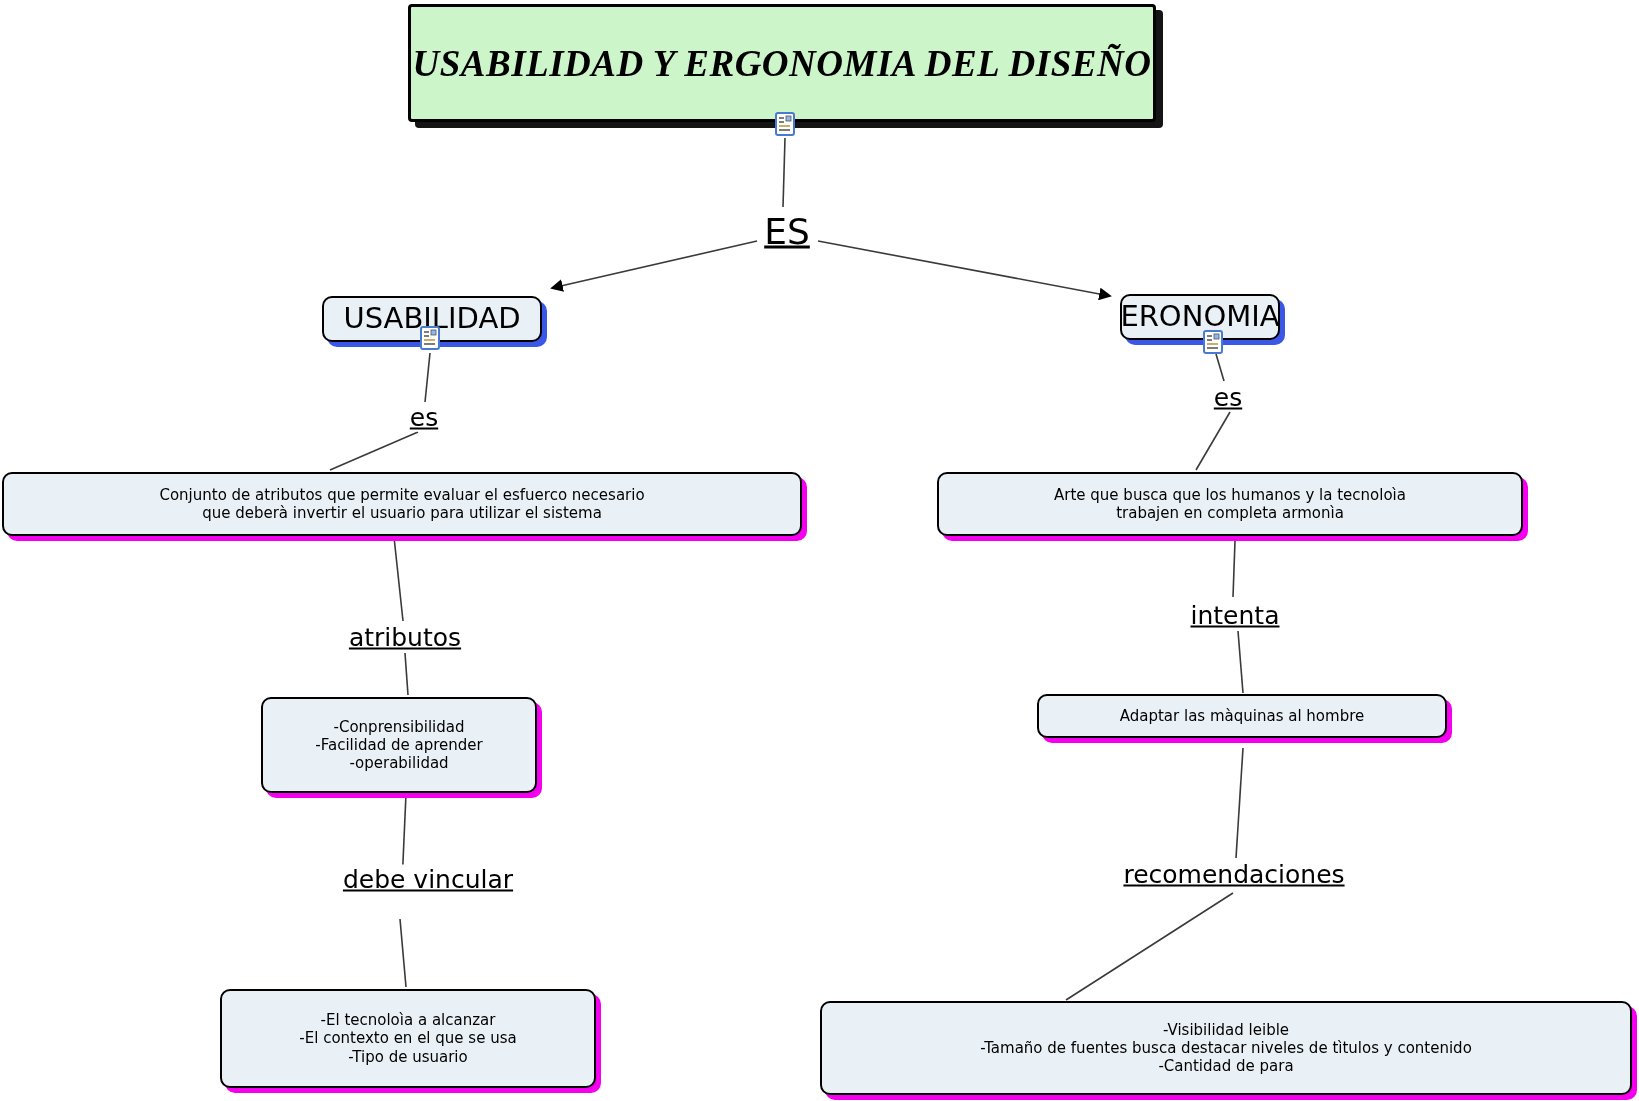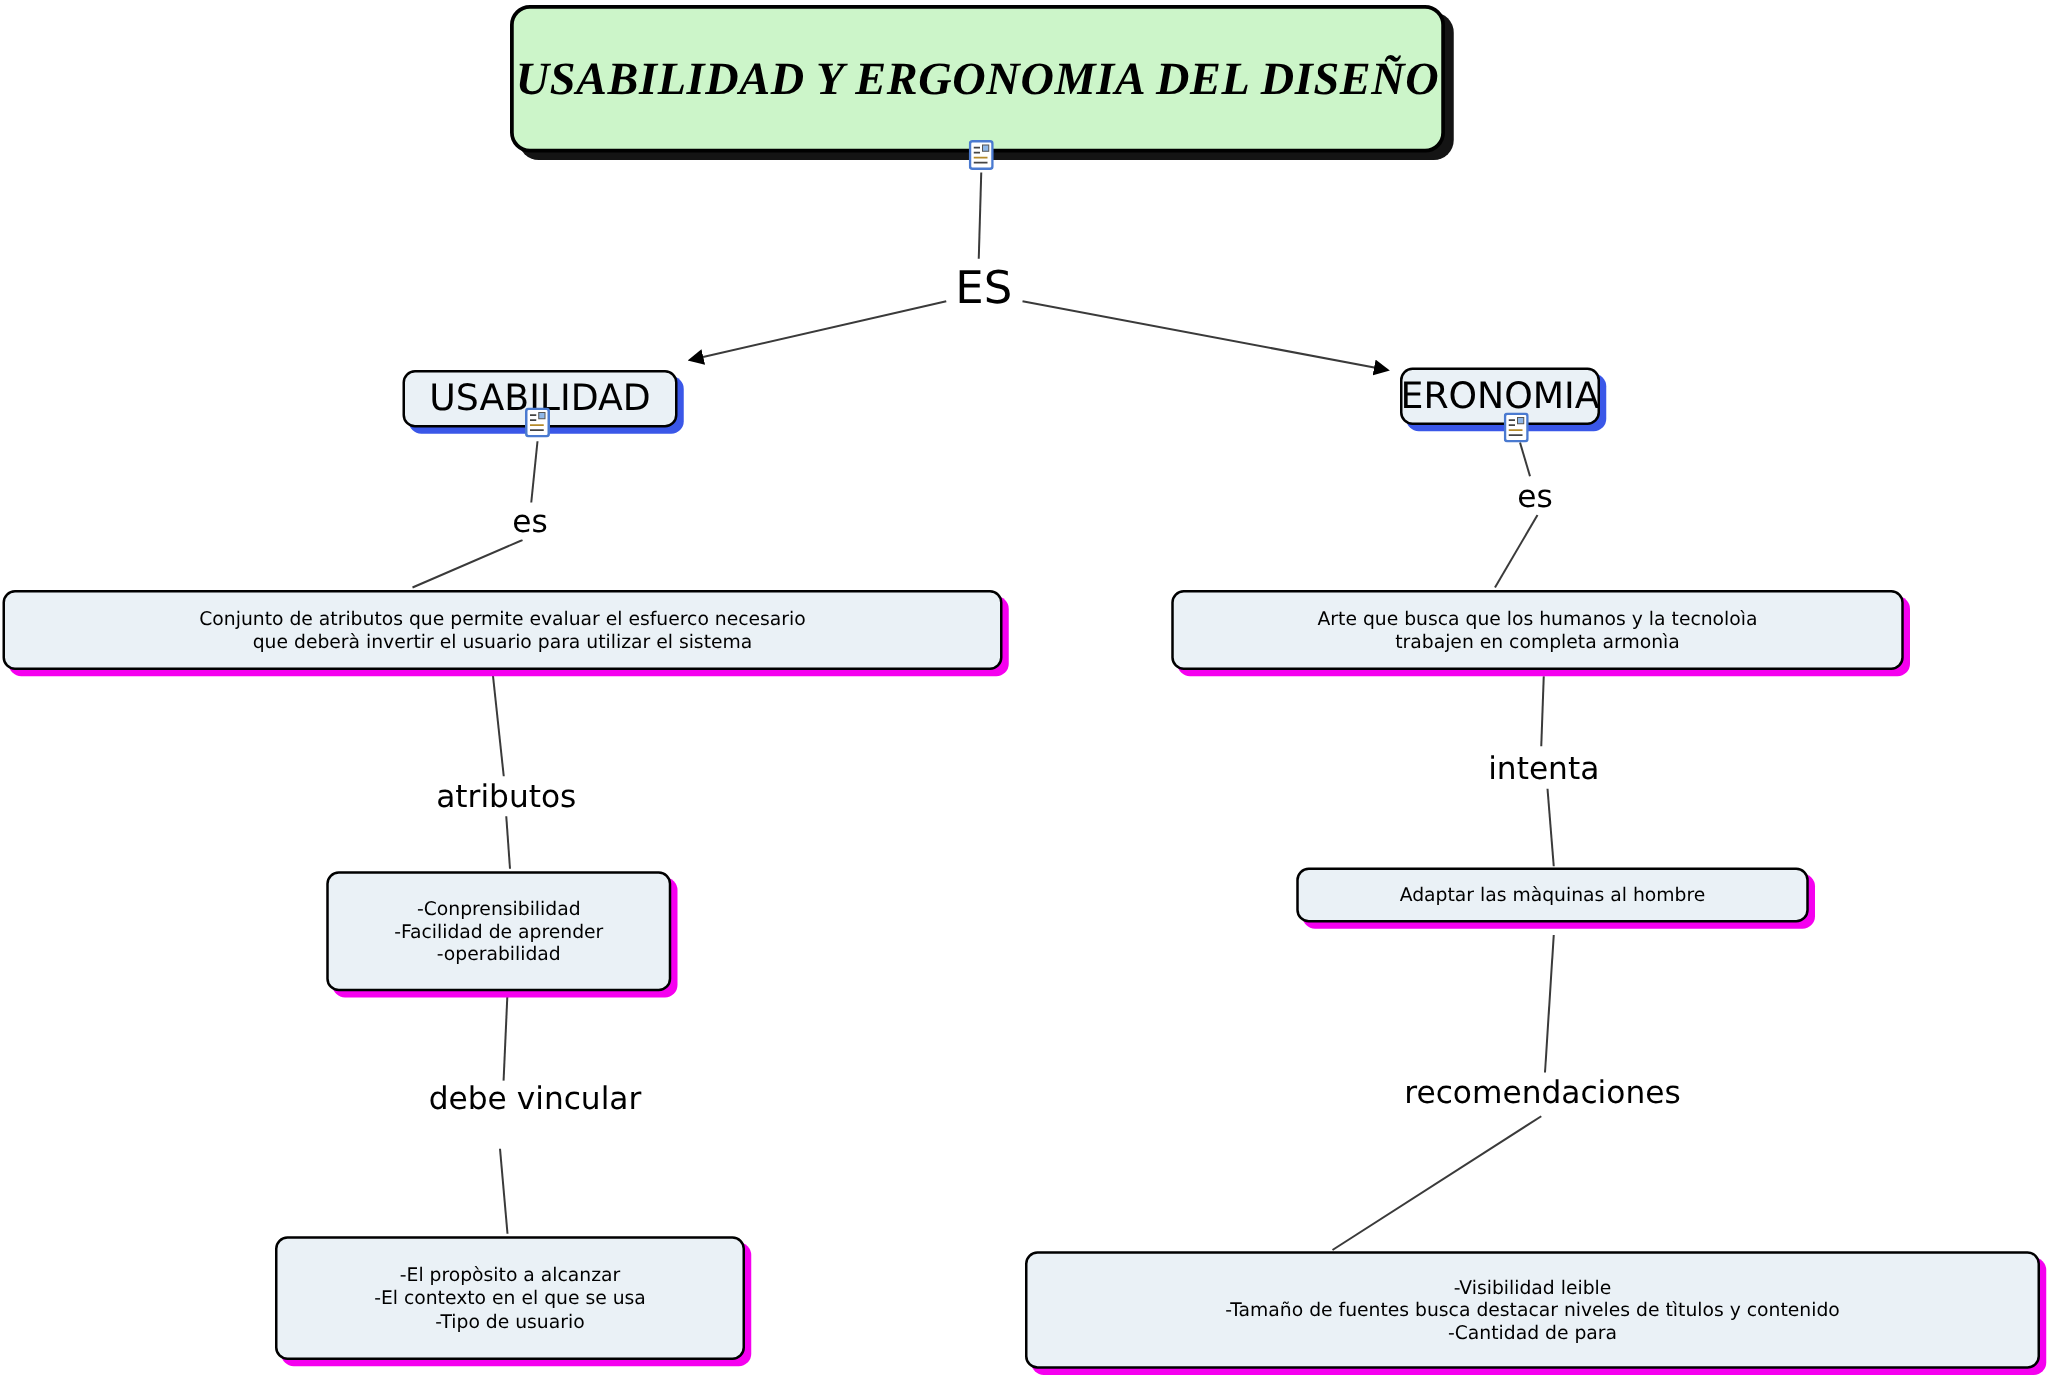--- a/index.html
+++ b/index.html
@@ -17,30 +17,30 @@
     position:relative;width:1639px;height:1101px;background:var(--canvas_bg);
     font-family:"DejaVu Sans","Liberation Sans",sans-serif;color:#000;overflow:hidden;
   }
   .connector-layer{position:absolute;left:0;top:0;width:100%;height:100%;pointer-events:none;}
   .box{position:absolute;display:flex;flex-direction:column;align-items:center;justify-content:center;
        text-align:center;box-sizing:border-box;background:var(--concept_fill);
        border:2px solid var(--border);border-radius:10px;}
   .box.blue-shadow{box-shadow:5px 5px 0 var(--concept_shadow_blue);}
   .box.magenta-shadow{box-shadow:5px 5px 0 var(--detail_shadow_magenta);}
   .title-box{
-    background:var(--title_fill);border:3px solid var(--border);border-radius:16px;
+    background:var(--title_fill);border:3px solid var(--border);border-radius:4px;
     box-shadow:7px 6px 0 var(--title_shadow);
     font-family:"Liberation Serif","DejaVu Serif",serif;
     font-style:italic;font-weight:bold;font-size:37px;letter-spacing:.5px;
   }
   .concept-label{font-size:29px;line-height:1.1;}
   .detail-text{font-size:15px;line-height:1.22;white-space:nowrap;}
   .link-label{
     position:absolute;transform:translate(-50%,-50%);font-size:25px;
-    background:var(--canvas_bg);padding:0 5px;white-space:nowrap;
+    background:var(--canvas_bg);padding:0 5px;white-space:nowrap;text-decoration:underline;
   }
   .root-link{font-size:36px;}
   .res-icon{position:absolute;width:20px;height:24px;}
 </style>
 </head>
 <body>
 
 <div class="canvas">
 
   <svg class="connector-layer" width="1639" height="1101" viewBox="0 0 1639 1101">
@@ -119,21 +119,21 @@
 
   <div class="box magenta-shadow detail-text" style="left:261px;top:697px;width:276px;height:96px;">
     <div>-Conprensibilidad</div>
     <div>-Facilidad de aprender</div>
     <div>-operabilidad</div>
   </div>
 
   <div class="link-label" style="left:400px;top:879px;margin-left:28px;">debe vincular</div>
 
   <div class="box magenta-shadow detail-text" style="left:220px;top:989px;width:376px;height:99px;">
-    <div>-El propòsito a alcanzar</div>
+    <div>-El tecnoloìa a alcanzar</div>
     <div>-El contexto en el que se usa</div>
     <div>-Tipo de usuario</div>
   </div>
 
   <div class="link-label" style="left:1228px;top:397px;">es</div>
 
   <div class="box magenta-shadow detail-text" style="left:937px;top:472px;width:586px;height:64px;align-items:center;">
     <div>Arte que busca que los humanos y la tecnoloìa</div>
     <div>trabajen en completa armonìa</div>
   </div>

